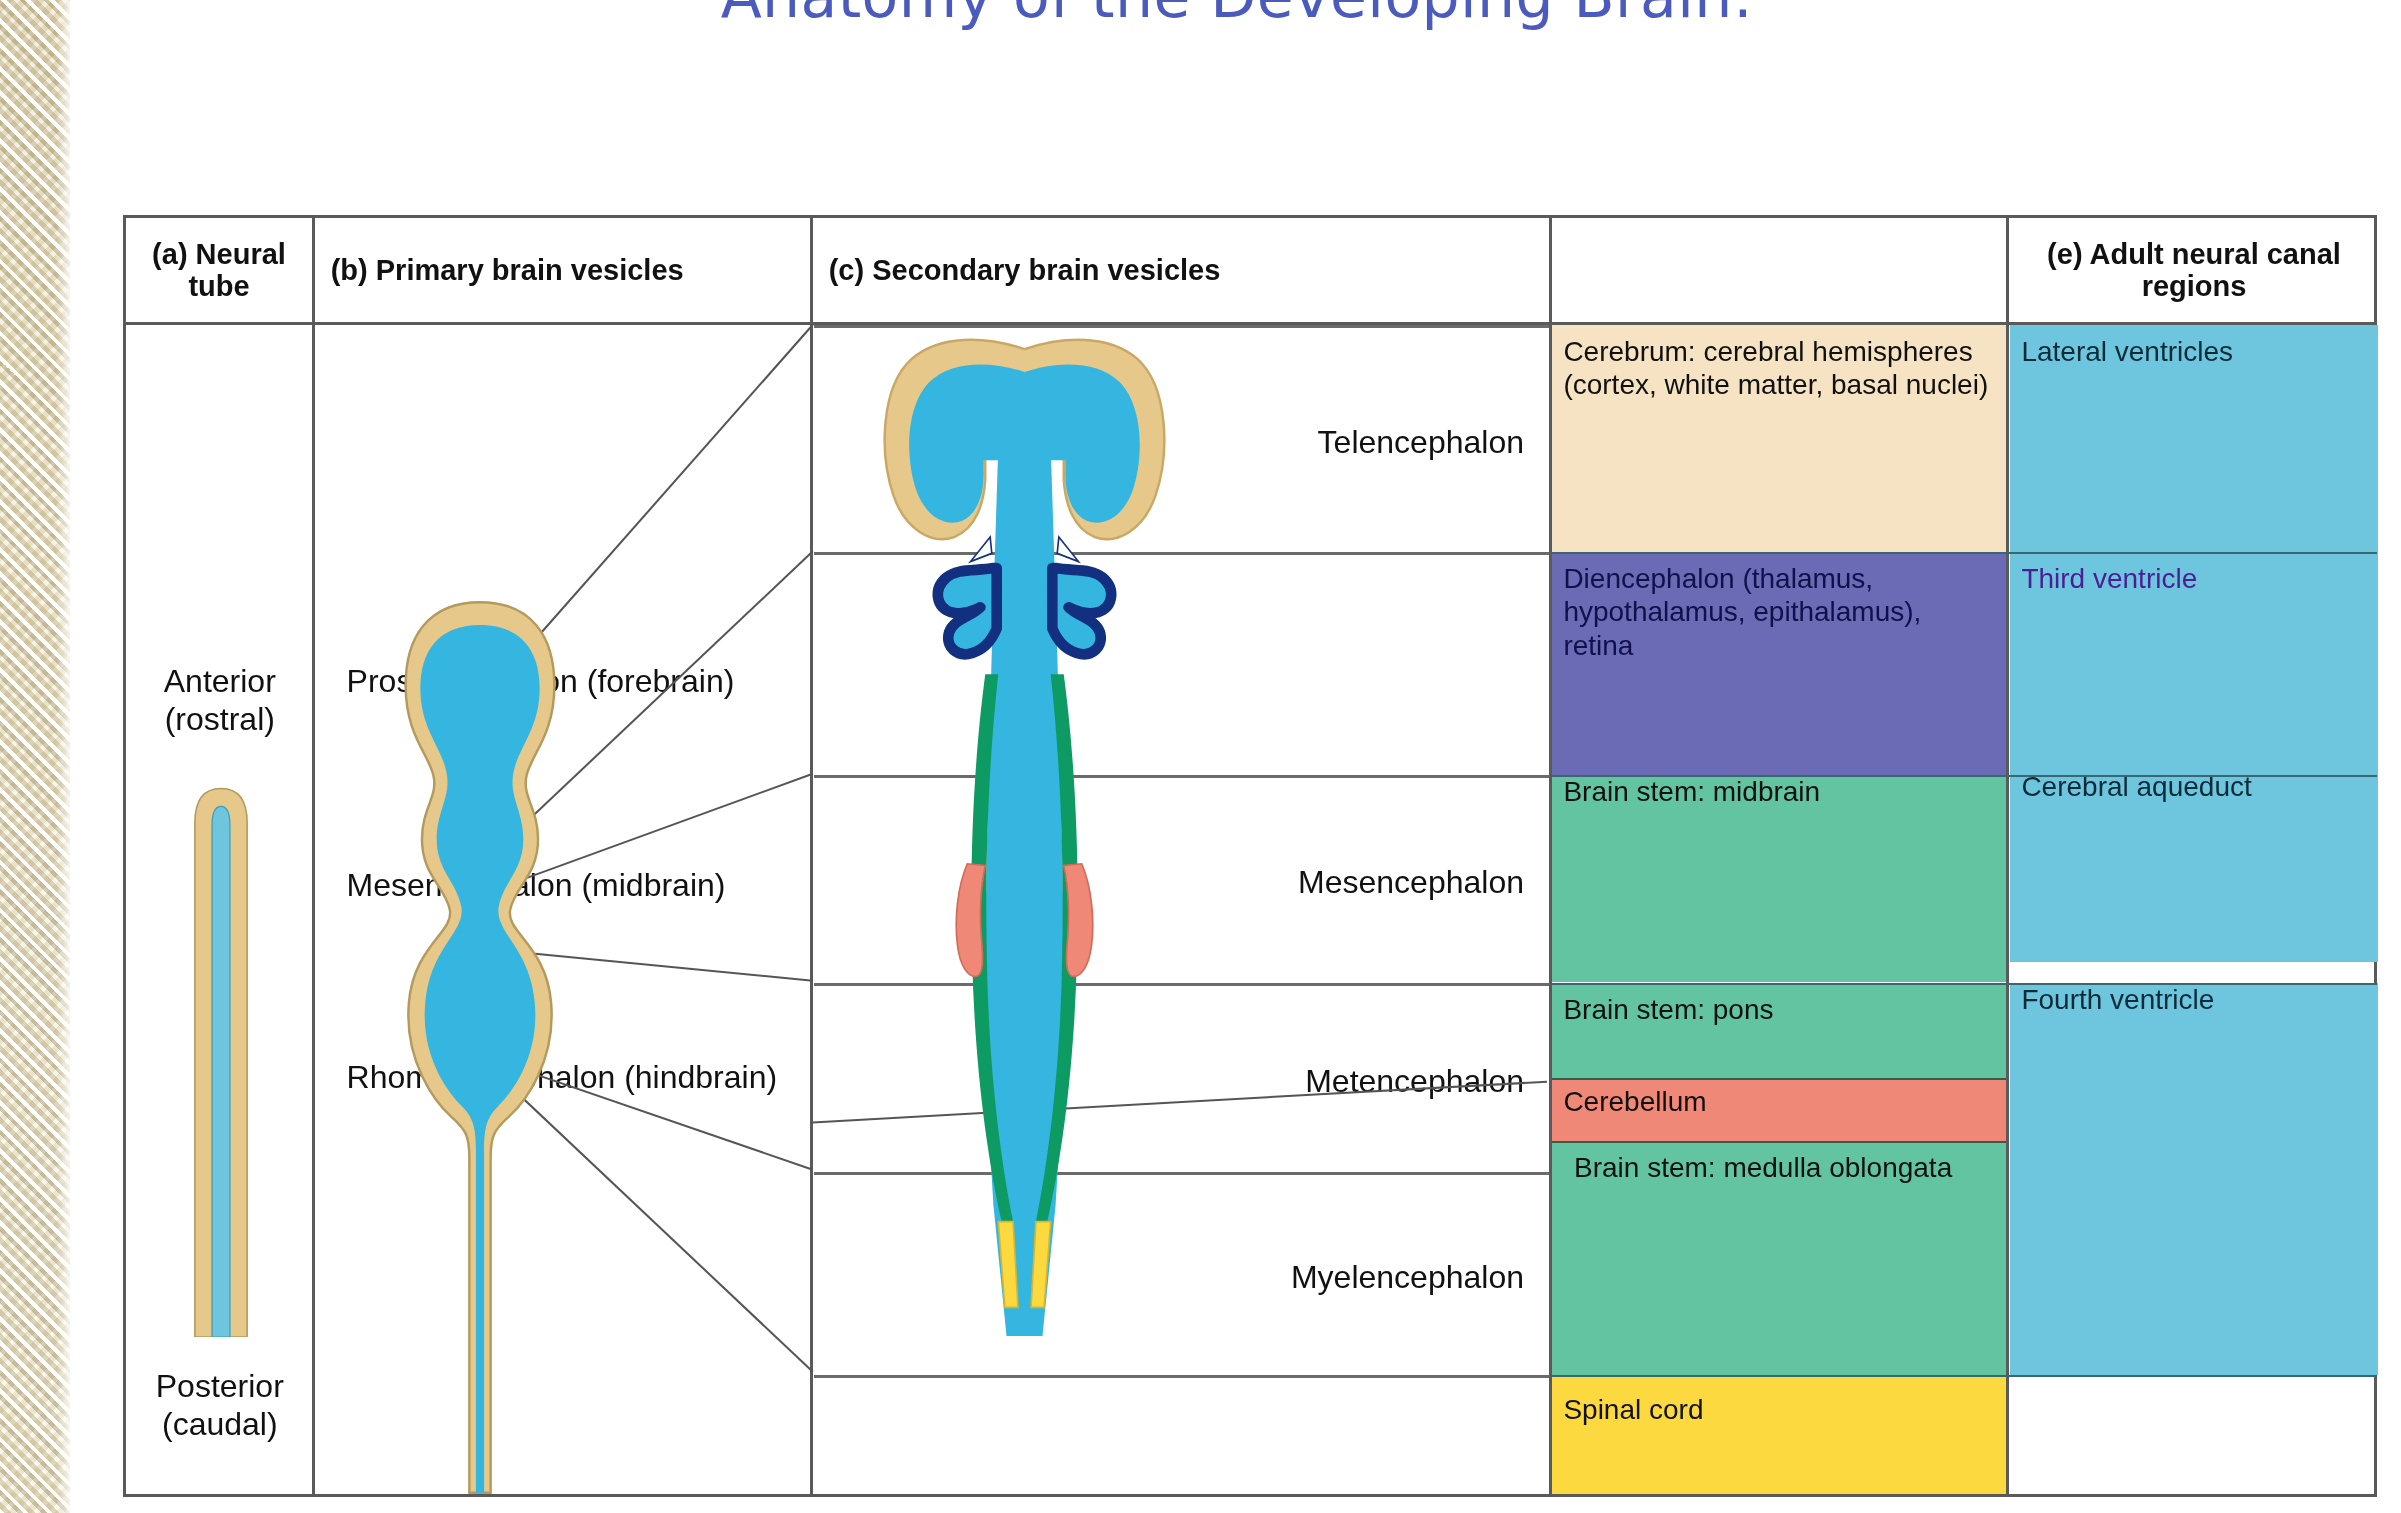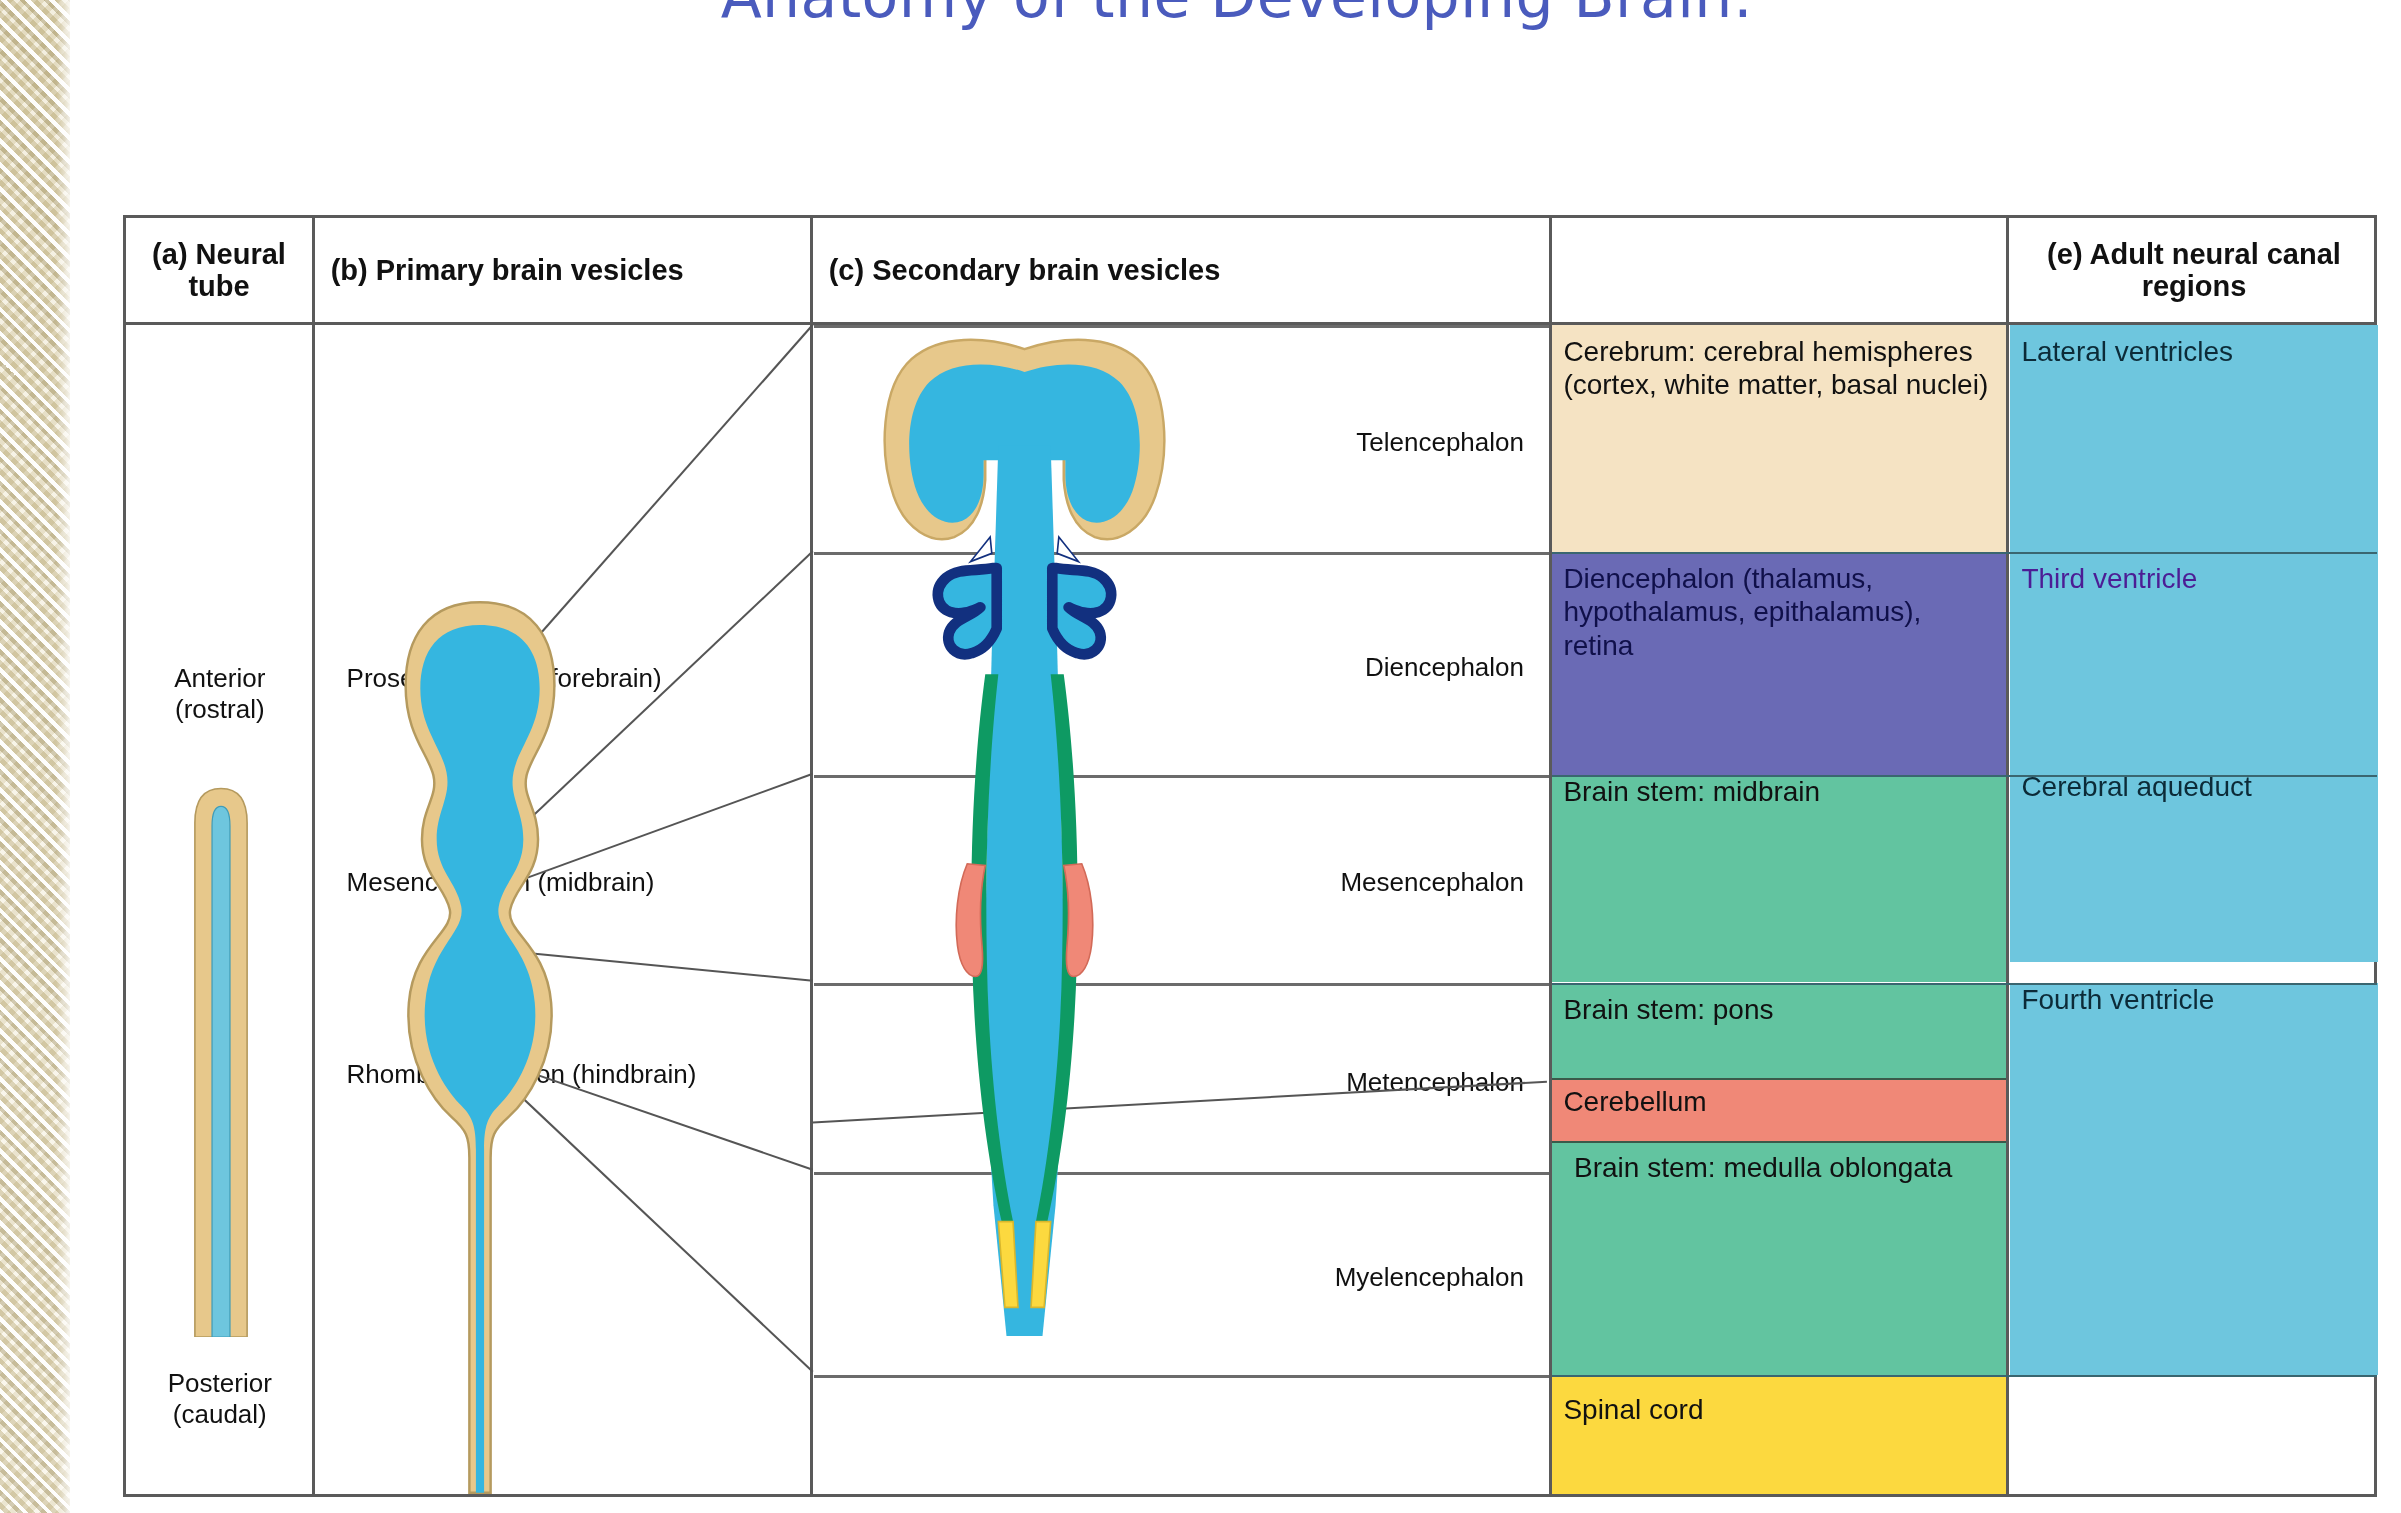--- a/index.html
+++ b/index.html
@@ -69,21 +69,21 @@
     text-align: center;
     font-size: 29px; font-weight: bold; color: #111;
     line-height: 1.12;
     padding: 0 6.5px;
   }
   .hdr.left-align { justify-content: flex-start; padding-left: 14.7px; text-align: right; }
 
   
   .cell {
     position: absolute;
-    font-size: 26px; color: #111;
+    font-size: 32px; color: #111;
     line-height: 1.18;
     padding: 8.2px 9.8px 0 11.4px;
   }
   .cell.center-txt { text-align: center; }
   .cell.midright   { display: flex; align-items: center; justify-content: flex-end; }
 
   .colorcell {
     position: absolute;
     font-size: 28px; color: #111;
     line-height: 1.2;
@@ -163,23 +163,20 @@
 
   <div class="hline" style="left:1426px; top:334px;  width:825px; height:1.6px; background:#3a6670;"></div>
   <div class="hline" style="left:1426px; top:557px;  width:825px; height:1.6px; background:#3a6670;"></div>
   <div class="hline" style="left:1426px; top:765px;  width:825px; height:1.6px; background:#3a6670;"></div>
   <div class="hline" style="left:1426px; top:860px; width:454px;  height:1.6px; background:#3a5a4a;"></div>
   <div class="hline" style="left:1426px; top:923px; width:454px;  height:1.6px; background:#3a5a4a;"></div>
   <div class="hline" style="left:1426px; top:1157px; width:825px; height:1.6px; background:#3a6670;"></div>
 
   <div class="cell midright" style="left:1037px; top:107px; width:374px; height:227px; padding-right:13px;">
     <span>Telencephalon</span>
-  </div>
-  <div class="cell midright" style="left:1037px; top:334px; width:374px; height:223px; padding-right:13px;">
-    <span>Diencephalon</span>
   </div>
   <div class="cell midright" style="left:1037px; top:557px; width:374px; height:207px; padding-right:13px;">
     <span>Mesencephalon</span>
   </div>
   <div class="cell midright" style="left:1037px; top:765px; width:374px; height:190px; padding-right:13px;">
     <span>Metencephalon</span>
   </div>
   <div class="cell midright" style="left:1037px; top:954px; width:374px; height:203px; padding-right:13px;">
     <span>Myelencephalon</span>
   </div>

